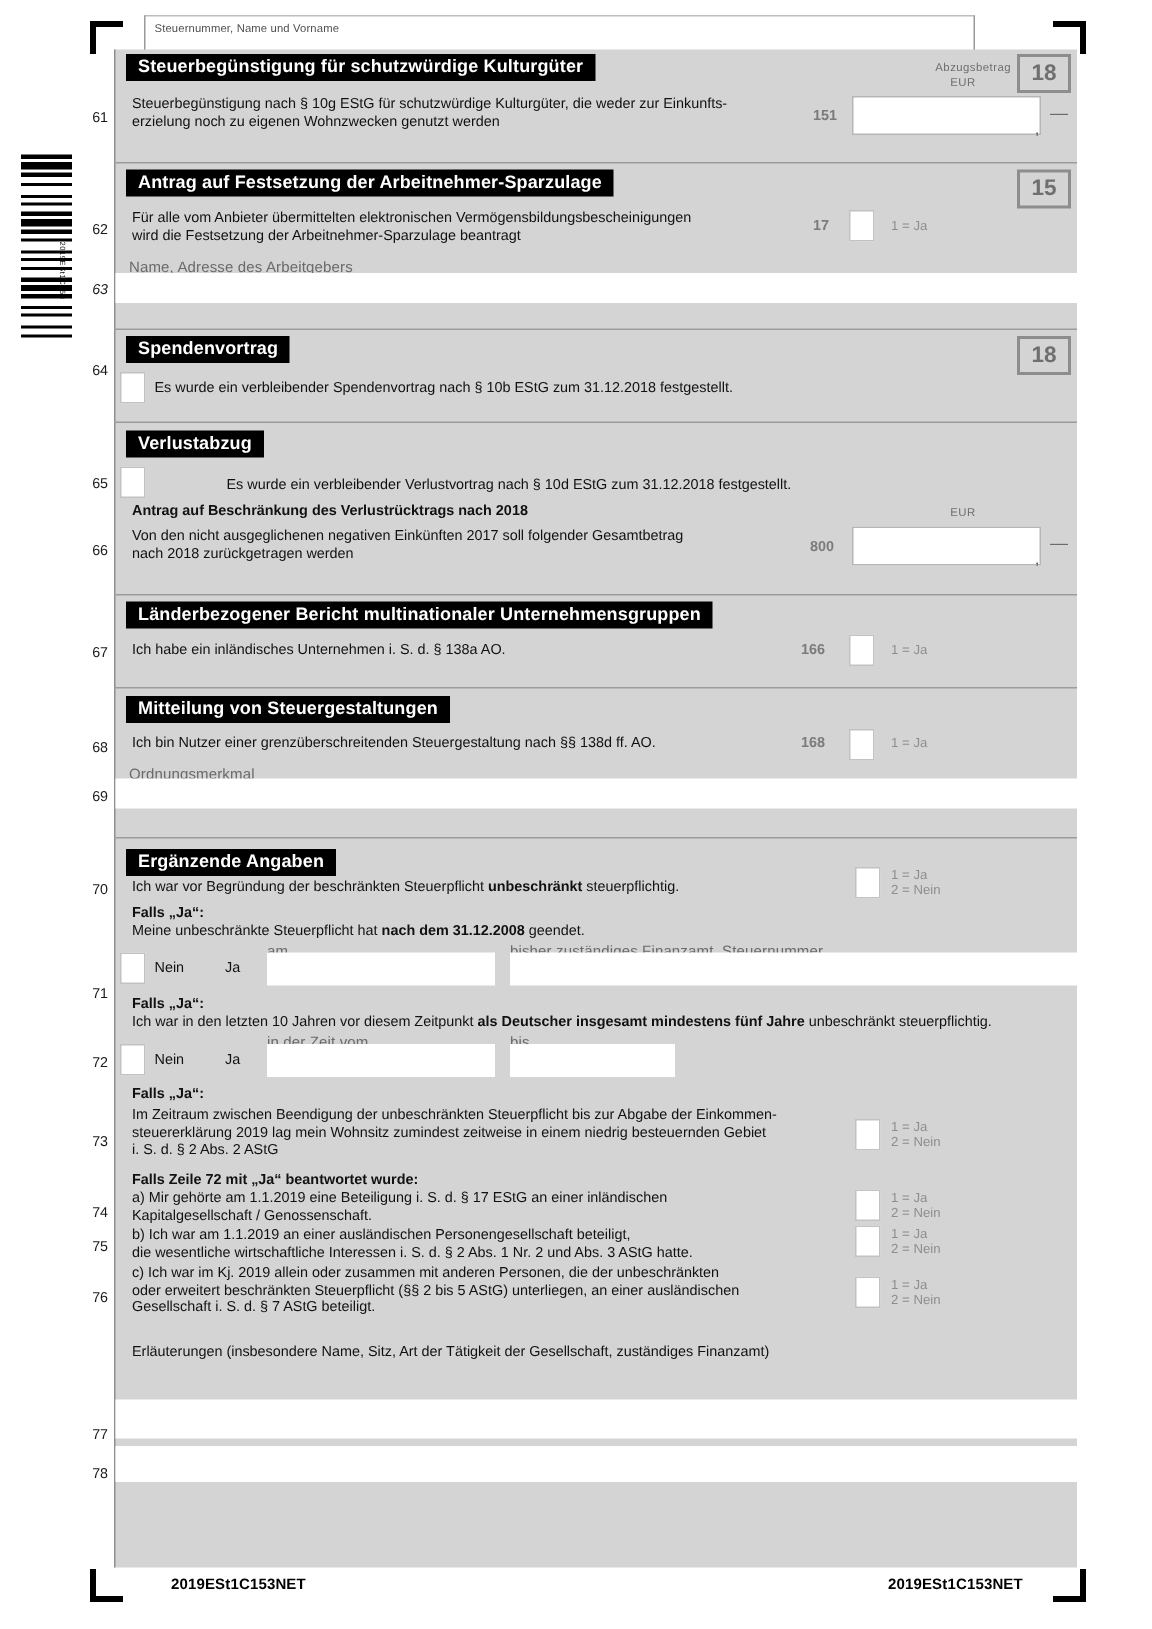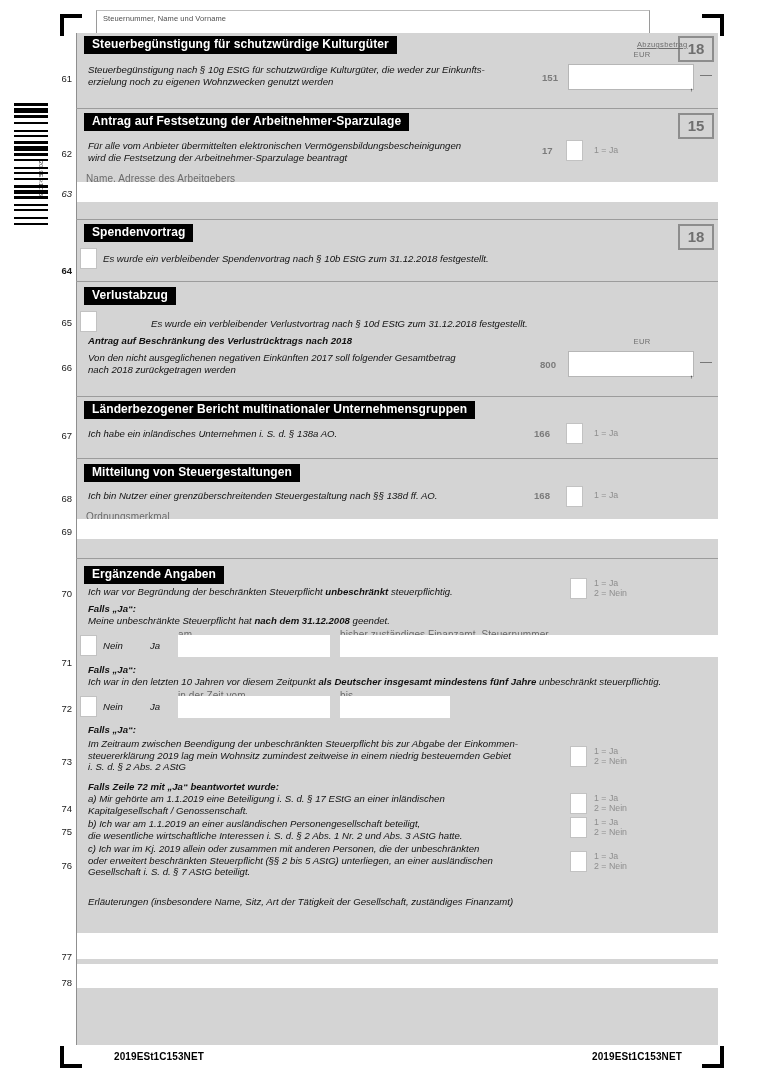--- a/index.html
+++ b/index.html
@@ -69,21 +69,20 @@
     position:absolute;width:32px;height:22px;
     border:2px solid #8d8d8d;background:#d4d4d4;
     color:#6f6f6f;font-size:15px;font-weight:bold;
     text-align:center;line-height:21px;
   }
 
   
   .txt{
     position:absolute;font-size:9.6px;line-height:11.6px;color:#111;
     white-space:pre-line;
-    font-style:italic;
   }
   .txt.b{font-weight:bold;}
   .tiny{position:absolute;font-size:10px;color:#6a6a6a;letter-spacing:.1px;}
 
   
   .kz{position:absolute;font-size:9.6px;font-weight:bold;color:#7b7b7b;}
 
   
   .inp{position:absolute;background:#fff;border:1px solid #b6b6b6;}
   .cbox{position:absolute;background:#fff;width:15px;height:19px;border:1px solid #c2c2c2;}
@@ -149,21 +148,21 @@
 
 <div id="topfield">
   <div class="lbl">Steuernummer, Name und Vorname</div>
 </div>
 
 <div id="form"></div>
 <div id="gutterline"></div>
 
 <div class="sect" style="left:84px;top:36px;">Steuerbegünstigung für schutzwürdige Kulturgüter</div>
 <div class="codebox" style="left:678px;top:36px;">18</div>
-<div class="eur" style="left:637px;top:40px;width:64px;text-align:left;text-decoration:underline;">Abzugsbetrag</div>
+<div class="eur" style="left:610px;top:40px;width:64px;text-align:right;">Abzugsbetrag</div>
 <div class="eur" style="left:610px;top:50px;width:64px;text-align:center;">EUR</div>
 <div class="rownum" style="top:73px;">61</div>
 <div class="txt" style="left:88px;top:64px;width:420px;">Steuerbegünstigung nach § 10g EStG für schutzwürdige Kulturgüter, die weder zur Einkunfts-
 erzielung noch zu eigenen Wohnzwecken genutzt werden</div>
 <div class="kz" style="left:542px;top:72px;">151</div>
 <div class="inp" style="left:568px;top:64px;width:124px;height:24px;"></div>
 <div class="comma" style="left:690px;top:84px;">,</div>
 <div class="dash" style="left:700px;top:70px;">—</div>
 <div class="rule" style="left:76px;top:108px;"></div>
 
@@ -176,21 +175,21 @@
 <div class="cbox" style="left:566px;top:140px;"></div>
 <div class="opt" style="left:594px;top:145px;">1 = Ja</div>
 
 <div class="tiny" style="left:86px;top:173px;">Name, Adresse des Arbeitgebers</div>
 <div class="rownum" style="top:188px;font-style:italic;">63</div>
 <div class="wbar" style="left:77px;top:182px;width:641px;height:20px;"></div>
 <div class="rule" style="left:76px;top:219px;"></div>
 
 <div class="sect" style="left:84px;top:224px;">Spendenvortrag</div>
 <div class="codebox" style="left:678px;top:224px;">18</div>
-<div class="rownum" style="top:265px;font-weight:bold;">64</div>
+<div class="rownum" style="top:242px;">64</div>
 <div class="cbox" style="left:80px;top:248px;"></div>
 <div class="txt" style="left:103px;top:253px;width:520px;">Es wurde ein verbleibender Spendenvortrag nach § 10b EStG zum 31.12.2018 festgestellt.</div>
 <div class="rule" style="left:76px;top:281px;"></div>
 
 <div class="sect" style="left:84px;top:287px;">Verlustabzug</div>
 <div class="rownum" style="top:317px;">65</div>
 <div class="cbox" style="left:80px;top:311px;"></div>
 <div class="txt" style="left:103px;top:318px;width:520px;margin-left:48px;">Es wurde ein verbleibender Verlustvortrag nach § 10d EStG zum 31.12.2018 festgestellt.</div>
 <div class="txt b" style="left:88px;top:335px;width:460px;">Antrag auf Beschränkung des Verlustrücktrags nach 2018</div>
 <div class="eur" style="left:610px;top:337px;width:64px;text-align:center;">EUR</div>

